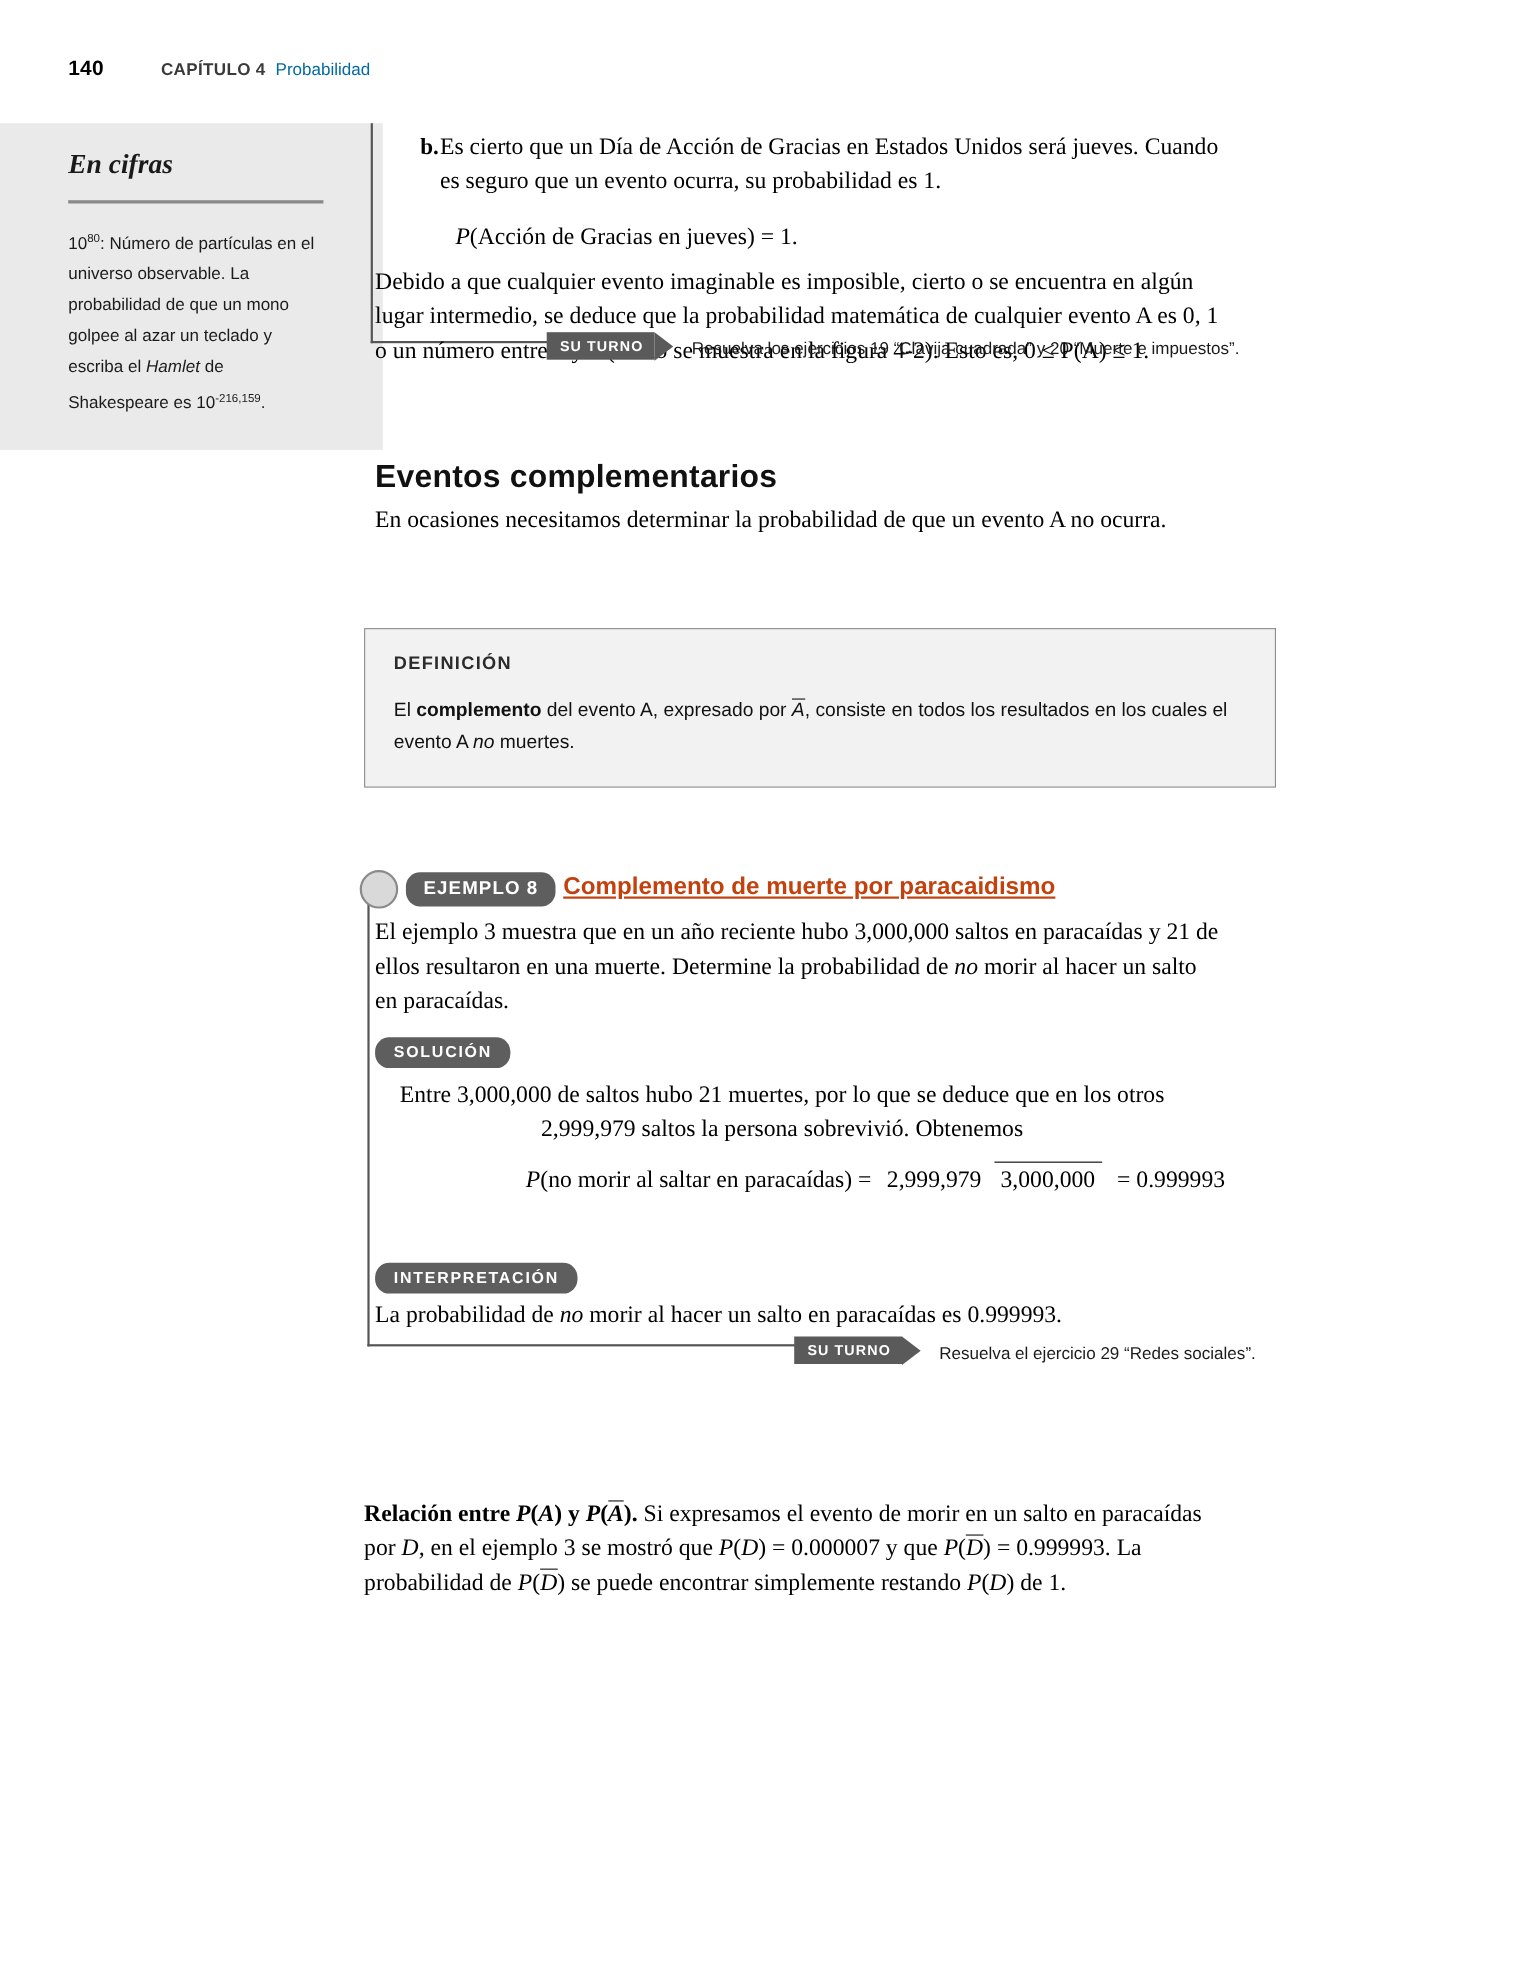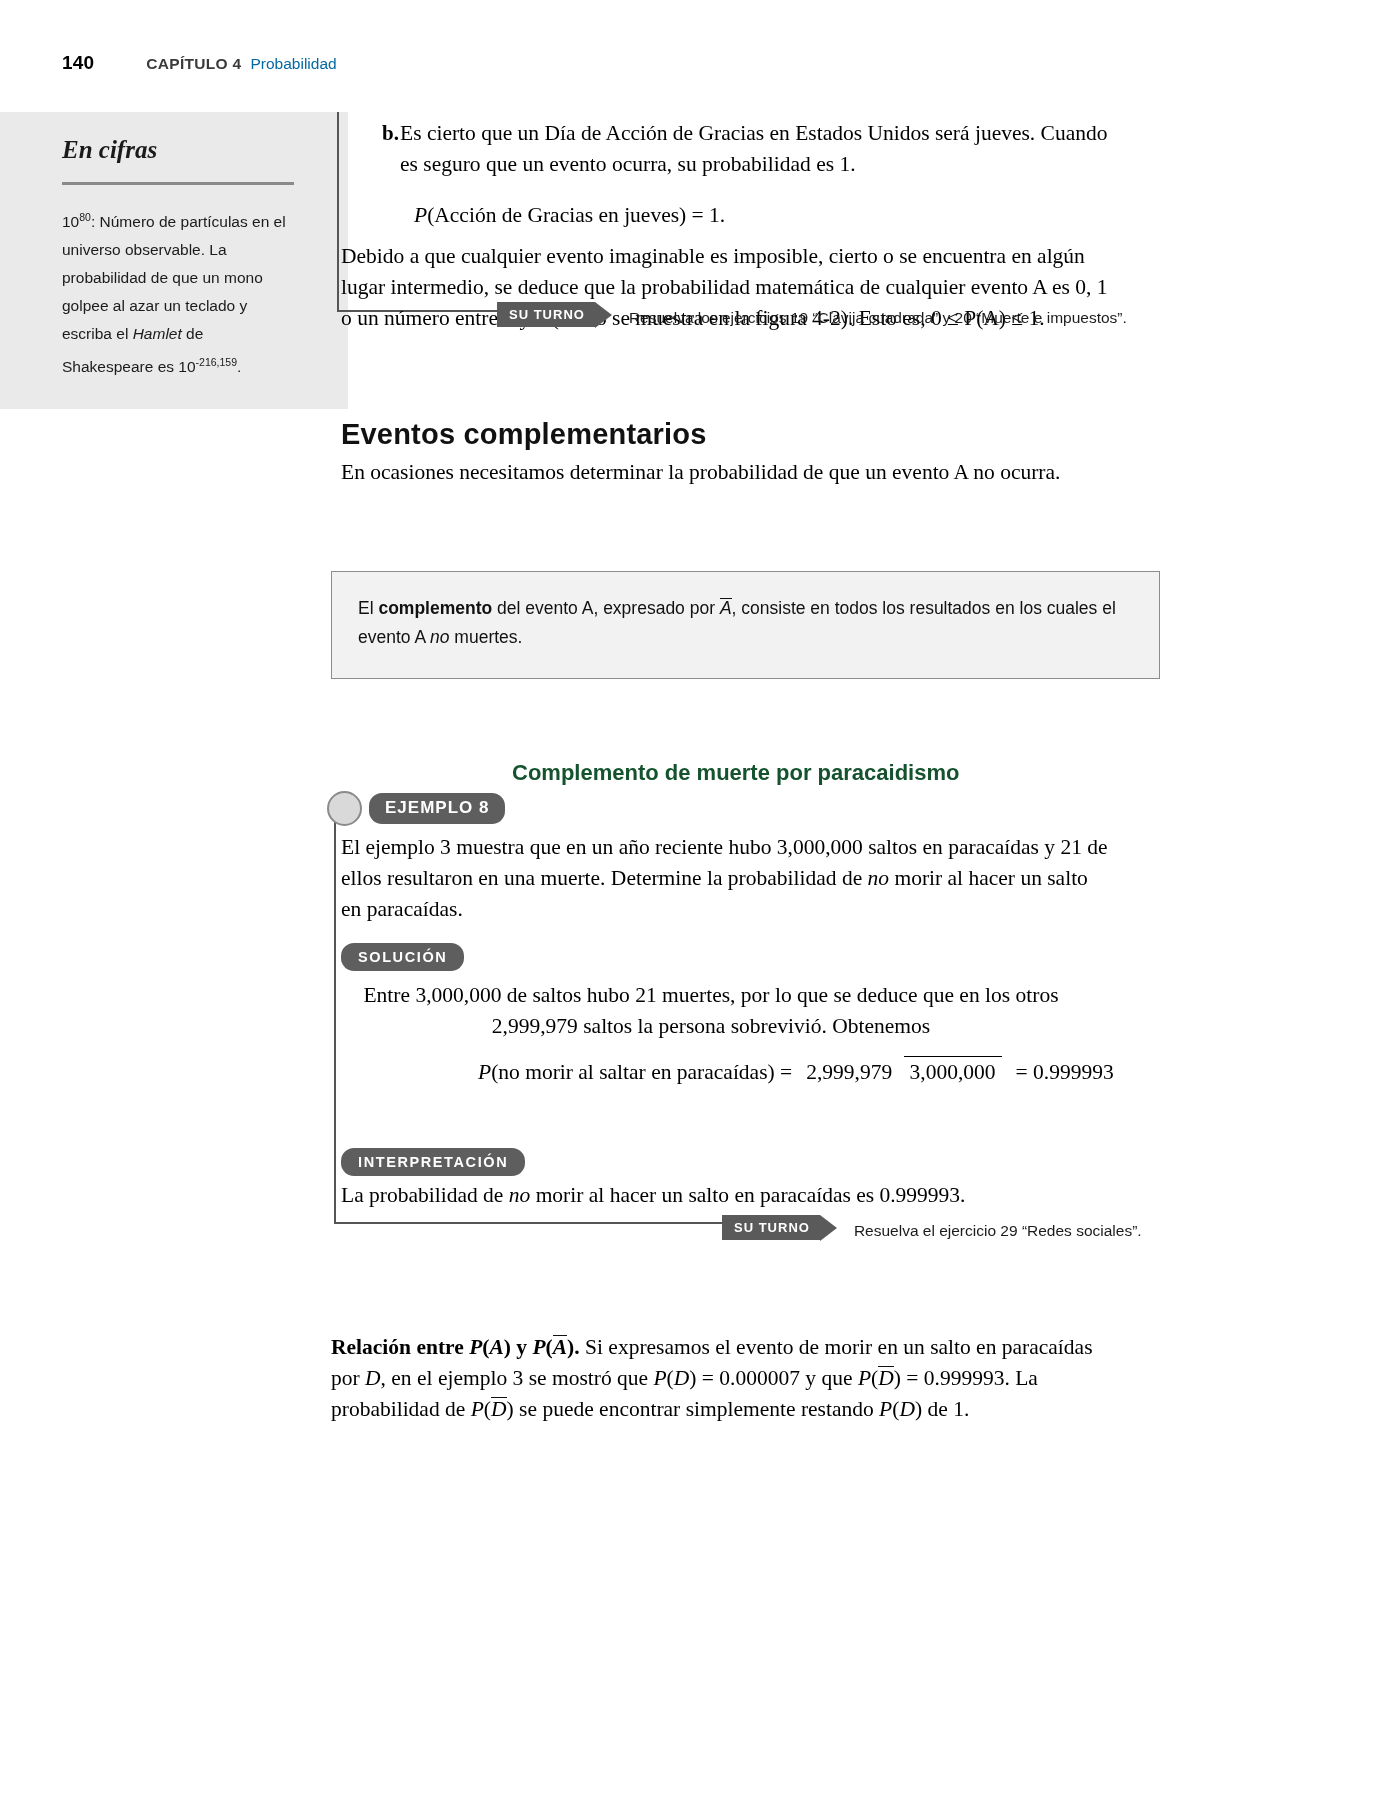--- a/index.html
+++ b/index.html
@@ -240,25 +240,26 @@
     font-family: "Liberation Sans", sans-serif;
     font-weight: bold;
     font-size: 17px;
     letter-spacing: 1px;
     padding: 5px 16px 6px 16px;
     border-radius: 13px;
   }
   #ex-title {
     position: absolute;
     left: 512px;
-    top: 760px;
+    top: 793px;
     font-family: "Liberation Sans", sans-serif;
     font-weight: bold;
     font-size: 22px;
-    color: #14532d;
+    color: #c2410c;
+    text-decoration: underline;
   }
   #ex-body {
     left: 341px;
     top: 832px;
     width: 770px;
   }
 
   .pill {
     position: absolute;
     background: #5e5e5e;
@@ -291,21 +292,21 @@
     text-align: center;
     margin: 0 8px;
     vertical-align: middle;
   }
   #eq .frac .num { padding: 0 6px 2px 6px; }
   #eq .frac .den { padding: 3px 6px 0 6px; border-top: 1.6px solid #000; }
   #eq .rhs { margin-left: 6px; white-space: nowrap; }
 
   #int-body { left: 341px; top: 1180px; width: 740px; }
 
-  #final-para { left: 331px; top: 1332px; width: 775px; }
+  #final-para { left: 331px; top: 1361px; width: 775px; }
   #final-para b { font-weight: bold; }
   #final-para i { font-style: italic; }
 </style>
 </head>
 <body>
 
 <div class="page">
 
   <div class="header">
     <span class="pagenum">140</span>
@@ -338,20 +339,21 @@
 
   <div class="suturno" style="left:497px; top:302px;">
     <span class="suturno-tag">SU TURNO</span>
     <span class="suturno-text">Resuelva los ejercicios 19 “Clavija cuadrada” y 20 “Muerte e impuestos”.</span>
   </div>
 
   <div class="blk body-text" id="sec-intro">En ocasiones necesitamos determinar la probabilidad de que un evento A no ocurra.</div>
   <div class="blk" id="sec-heading">Eventos complementarios</div>
 
   <div id="defbox">
+    <div class="deftitle">DEFINICIÓN</div>
     <div class="deftext">
       <span>El </span><b>complemento</b><span> del evento A, expresado por </span><span class="ovl">A</span><span>, consiste en todos los resultados en los cuales el evento A </span><i>no</i><span> muertes.</span>
     </div>
   </div>
 
   <div class="vrule" style="left:334px; top:806px; height:418px;"></div>
   <div class="hrule" style="left:334px; top:1222px; width:400px;"></div>
 
   <div id="ex-circle"></div>
   <div id="ex-tag">EJEMPLO 8</div>

